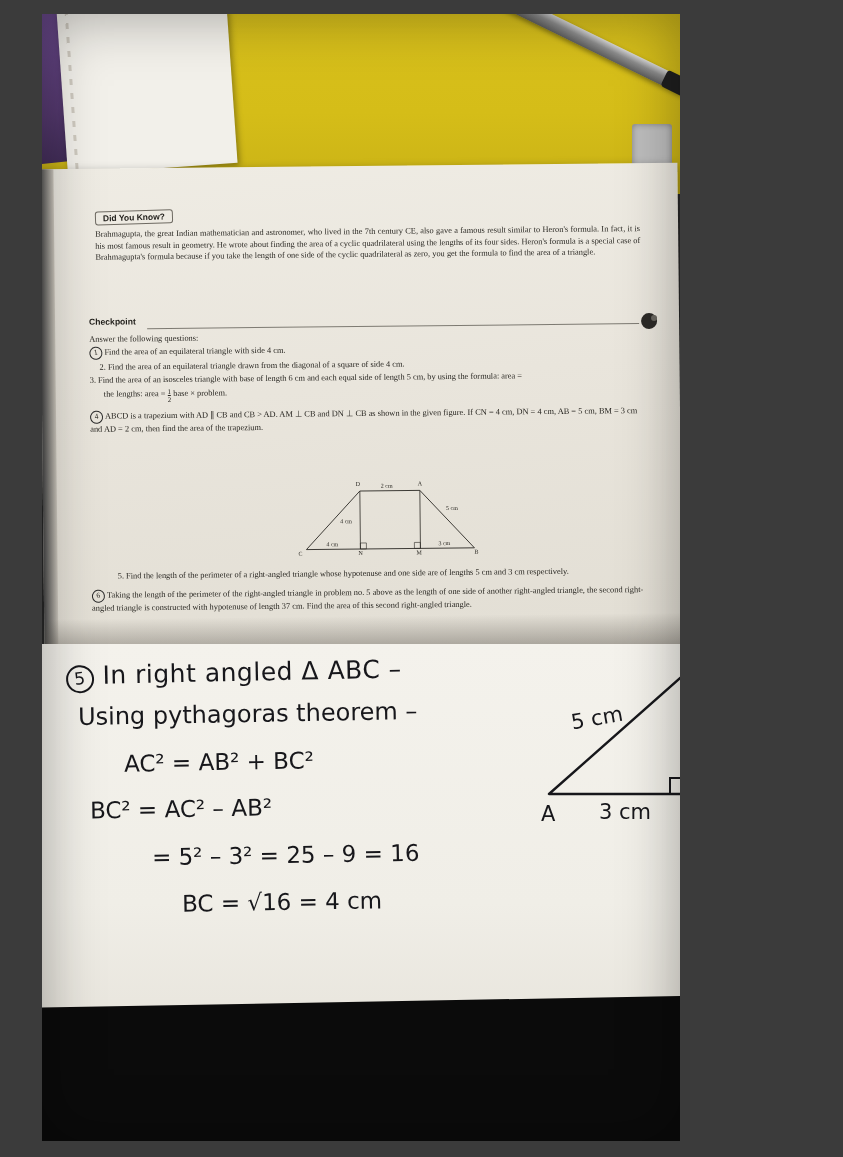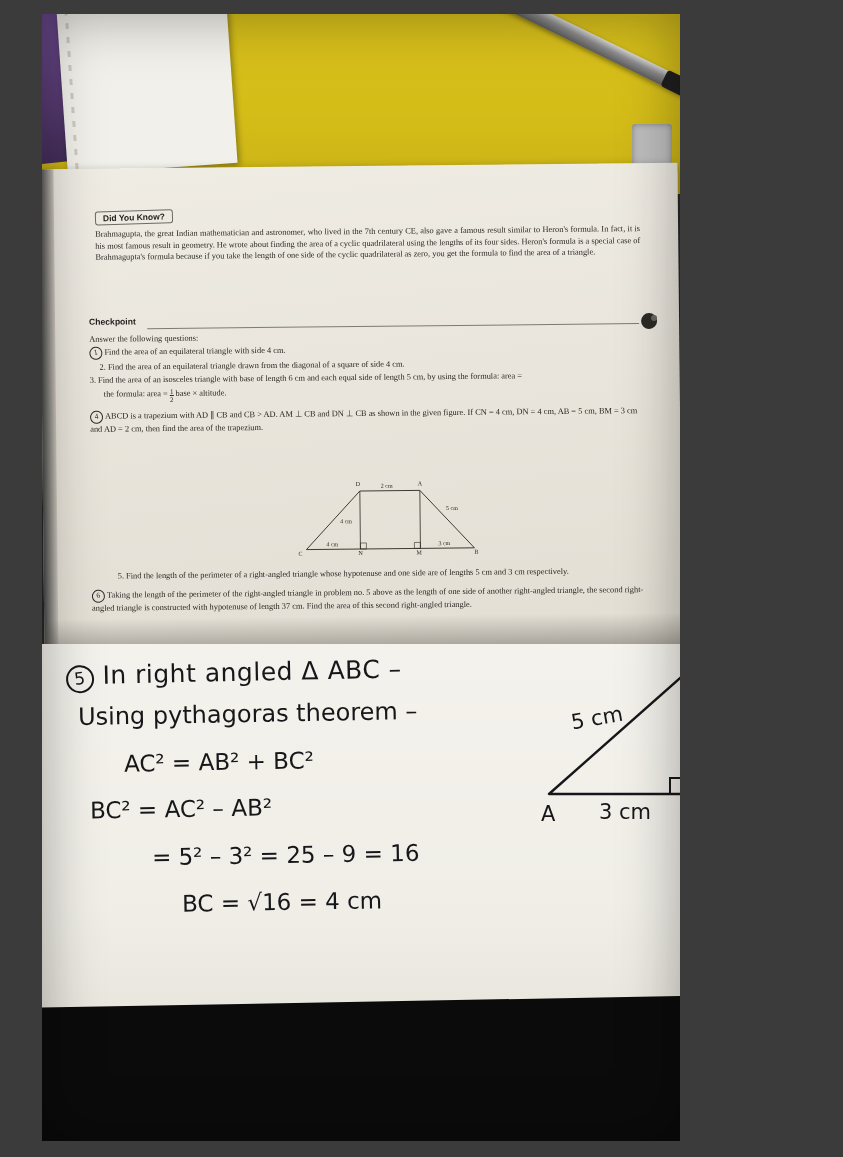--- a/index.html
+++ b/index.html
@@ -121,26 +121,26 @@
         <div class="qline" style="margin-left:10px;">
           <span>2.</span>
           <span>Find the area of an equilateral triangle drawn from the diagonal of a square of side 4 cm.</span>
         </div>
 
         <div class="qline">
           <span>3.</span>
           <span>Find the area of an isosceles triangle with base of length 6 cm and each equal side of length 5 cm, by using the formula: area =</span>
         </div>
         <div class="qline" style="margin-left:14px;">
-          <span>the formula: area =</span>
+          <span>the lengths: area =</span>
           <span class="frac">
             <span class="num">1</span><br>
             <span class="den">2</span>
           </span>
-          <span>base × altitude.</span>
+          <span>base × problem.</span>
         </div>
 
         <div class="qline" style="margin-top:6px;">
           <span class="qnum-circ">4</span><span>ABCD is a trapezium with AD ∥ CB and CB &gt; AD. AM ⊥ CB and DN ⊥ CB as shown in the given figure. If CN = 4 cm, DN = 4 cm, AB = 5 cm, BM = 3 cm and AD = 2 cm, then find the area of the trapezium.</span>
         </div>
       </div>
 
       <div class="fig">
         <svg width="220" height="85" viewBox="0 0 220 85">
           <polygon points="18,78 72,20 132,20 186,78" fill="none" stroke="#2a2823" stroke-width="0.9"></polygon>

